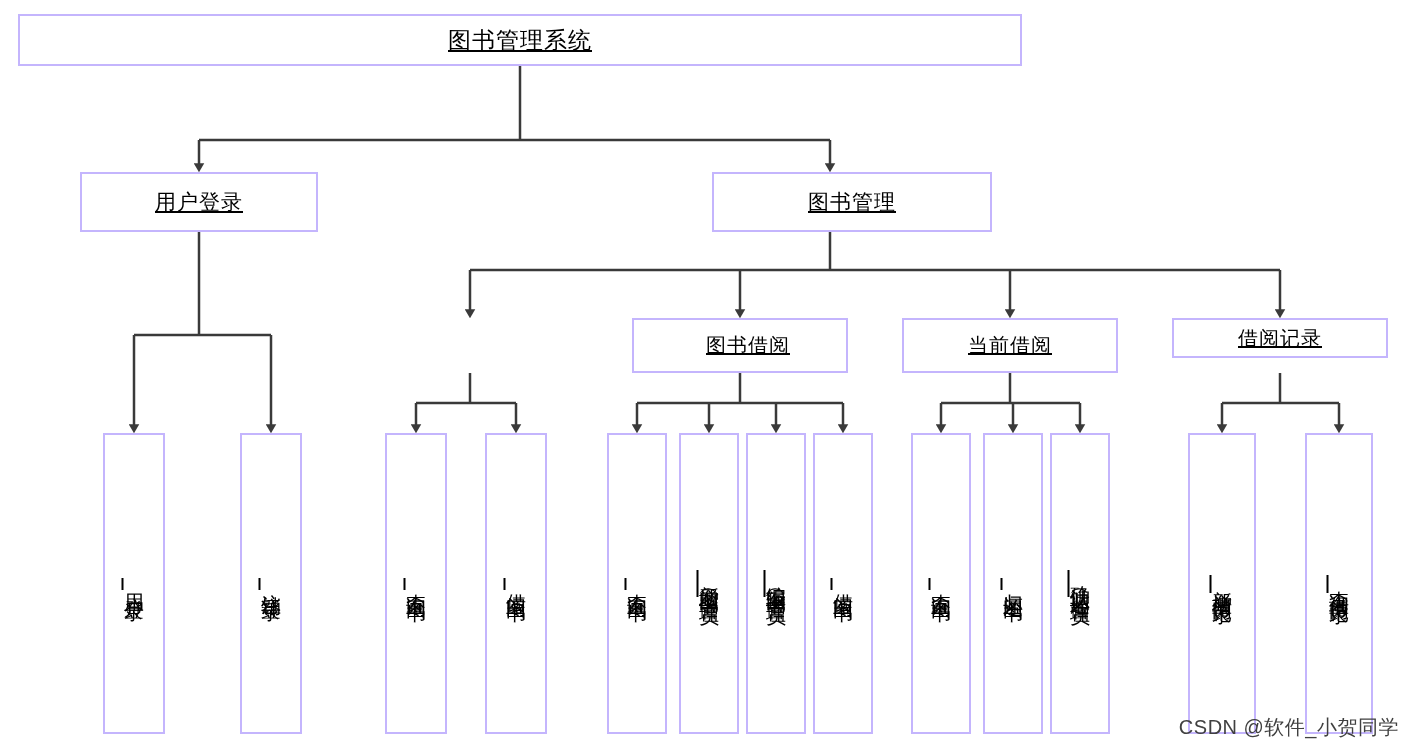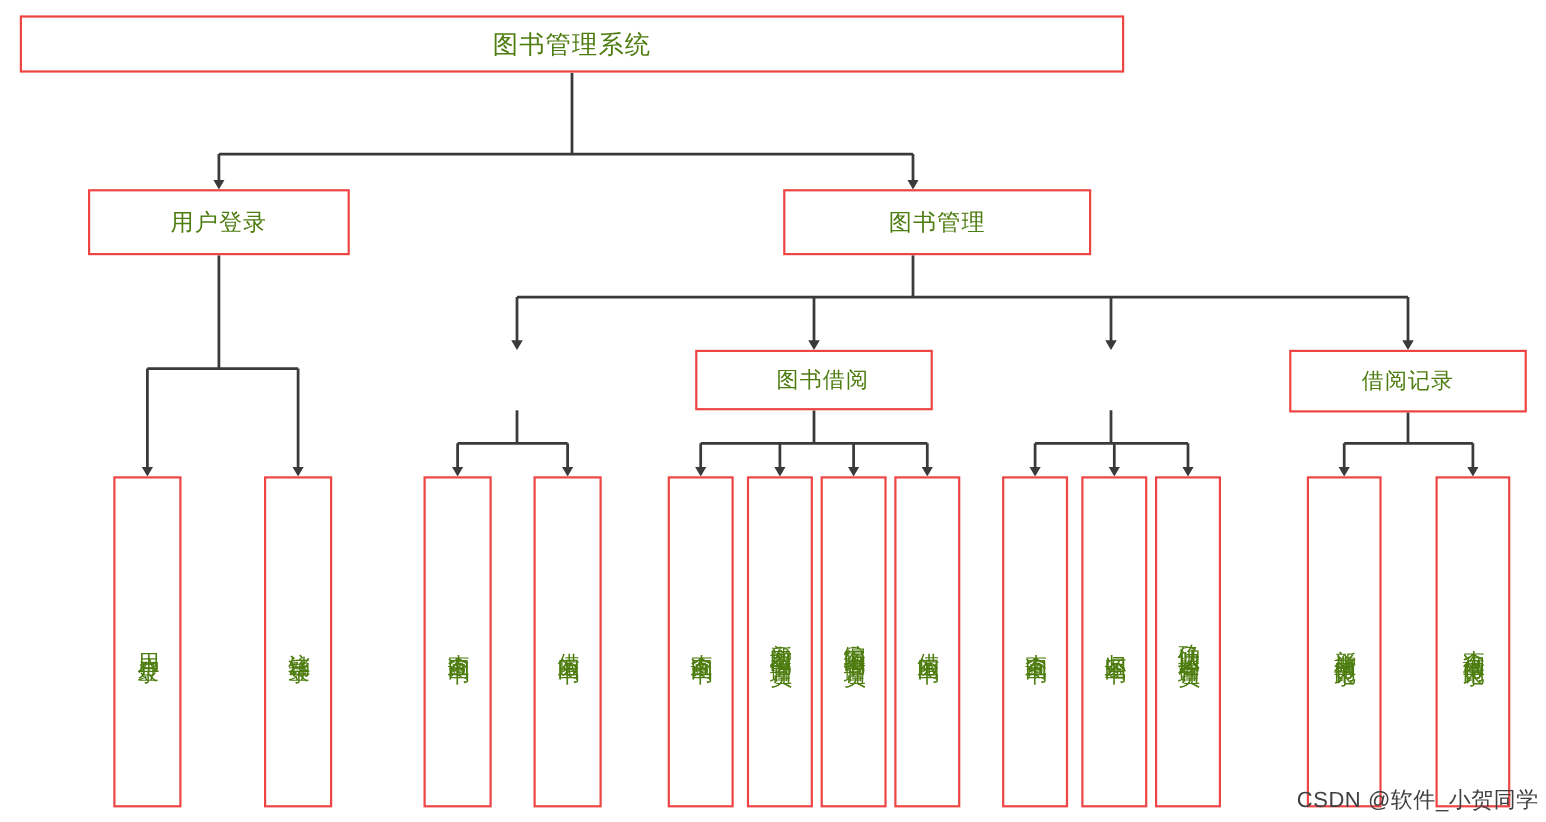--- a/index.html
+++ b/index.html
@@ -23,26 +23,27 @@
     left: 0;
     top: 0;
     width: 1405px;
     height: 747px;
     pointer-events: none;
   }
   .node {
     position: absolute;
     box-sizing: border-box;
     background: #ffffff;
-    border: 2px solid #ef4444;
+    border: 2px solid #c4b5fd;
     display: flex;
     align-items: center;
     justify-content: center;
-    color: #4d7c0f;
+    color: #000000;
     z-index: 2;
+    text-decoration: underline;
   }
   .node.root {
     font-size: 23px;
     letter-spacing: 1px;
   }
   .node.lvl2 {
     font-size: 21px;
     letter-spacing: 1px;
   }
   .node.lvl3 {
@@ -126,21 +127,22 @@
       <path d="M 1339 403 L 1339 425" marker-end="url(#arrow)"></path>
     </g>
   </svg>
 
   <div class="node root" style="left: 18px; top: 14px; width: 1004px; height: 52px;">图书管理系统</div>
 
   <div class="node lvl2" style="left: 80px; top: 172px; width: 238px; height: 60px;">用户登录</div>
   <div class="node lvl2" style="left: 712px; top: 172px; width: 280px; height: 60px;">图书管理</div>
 
   <div class="node lvl3" style="left: 632px; top: 318px; width: 216px; height: 55px; padding-left: 16px;">图书借阅</div>
-  <div class="node lvl3" style="left: 1172px; top: 318px; width: 216px; height: 57px;">借阅记录</div>
+  <div class="node lvl3" style="left: 902px; top: 318px; width: 216px; height: 55px;">当前借阅</div>
+  <div class="node lvl3" style="left: 1172px; top: 318px; width: 216px; height: 40px;">借阅记录</div>
 
   <div class="node leaf" style="left: 103px; top: 433px; width: 62px; height: 301px;">用户登录</div>
   <div class="node leaf" style="left: 240px; top: 433px; width: 62px; height: 301px;">注销登录</div>
   <div class="node leaf" style="left: 385px; top: 433px; width: 62px; height: 301px;">查询图书</div>
   <div class="node leaf" style="left: 485px; top: 433px; width: 62px; height: 301px;">借阅图书</div>
   <div class="node leaf" style="left: 607px; top: 433px; width: 60px; height: 301px;">查询图书</div>
   <div class="node leaf" style="left: 679px; top: 433px; width: 60px; height: 301px;">新增图书（管理员）</div>
   <div class="node leaf" style="left: 746px; top: 433px; width: 60px; height: 301px;">编辑图书（管理员）</div>
   <div class="node leaf" style="left: 813px; top: 433px; width: 60px; height: 301px;">借阅图书</div>
   <div class="node leaf" style="left: 911px; top: 433px; width: 60px; height: 301px;">查询图书</div>

